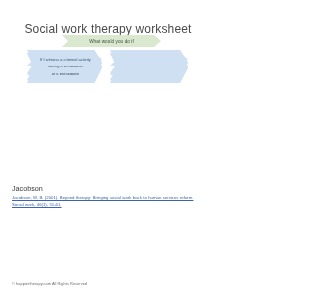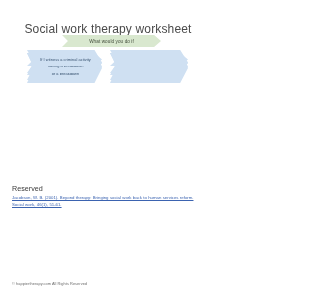--- a/index.html
+++ b/index.html
@@ -181,20 +181,20 @@
 
     <div class="row h-e">
       <div class="prompt-arrow">
         <span class="prompt-text">If I witness a criminal activity</span>
       </div>
       <div class="answer-arrow"></div>
     </div>
 
   </div>
 
-  <div class="reference-heading">Reserved</div>
+  <div class="reference-heading">Jacobson</div>
   <div class="reference-body">
     <a class="reference-link" href="#">Jacobson, W. B. (2001). Beyond therapy: Bringing social work back to human services reform. Social work, 46(1), 51-61.</a>
   </div>
 
   <div class="footer">© happiertherapy.com All Rights Reserved</div>
 
 </div>
 
 </body></html>

